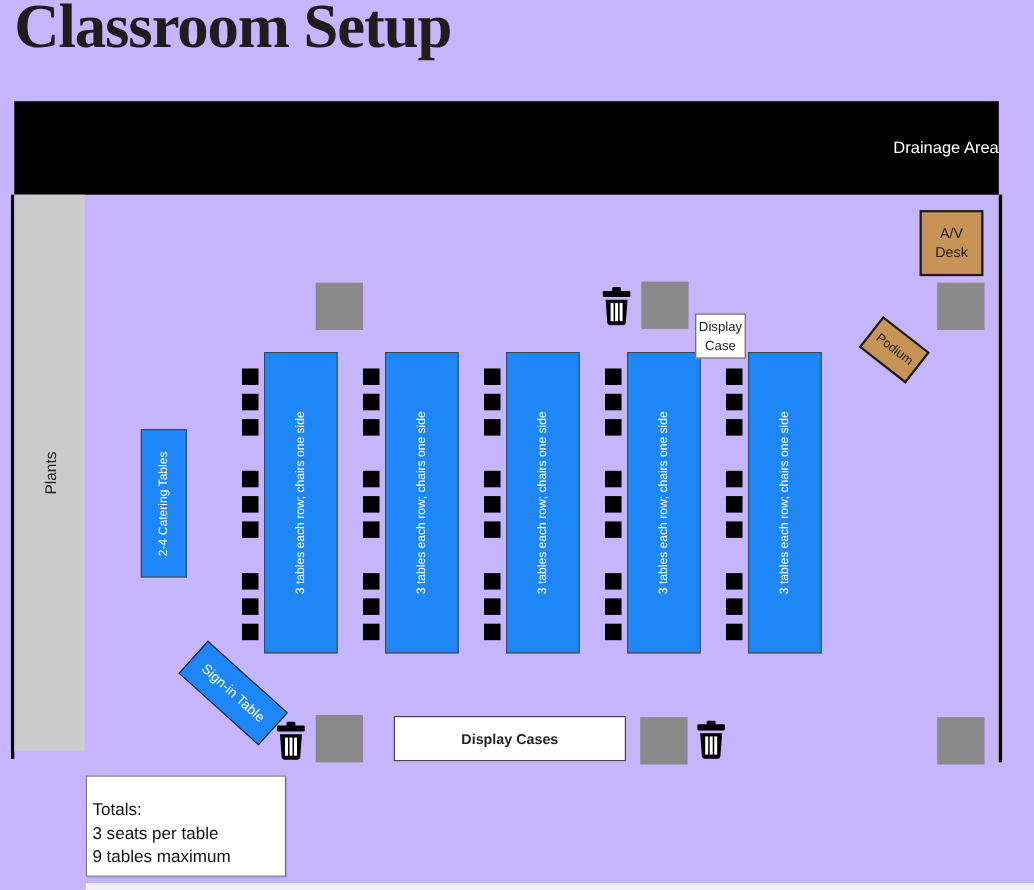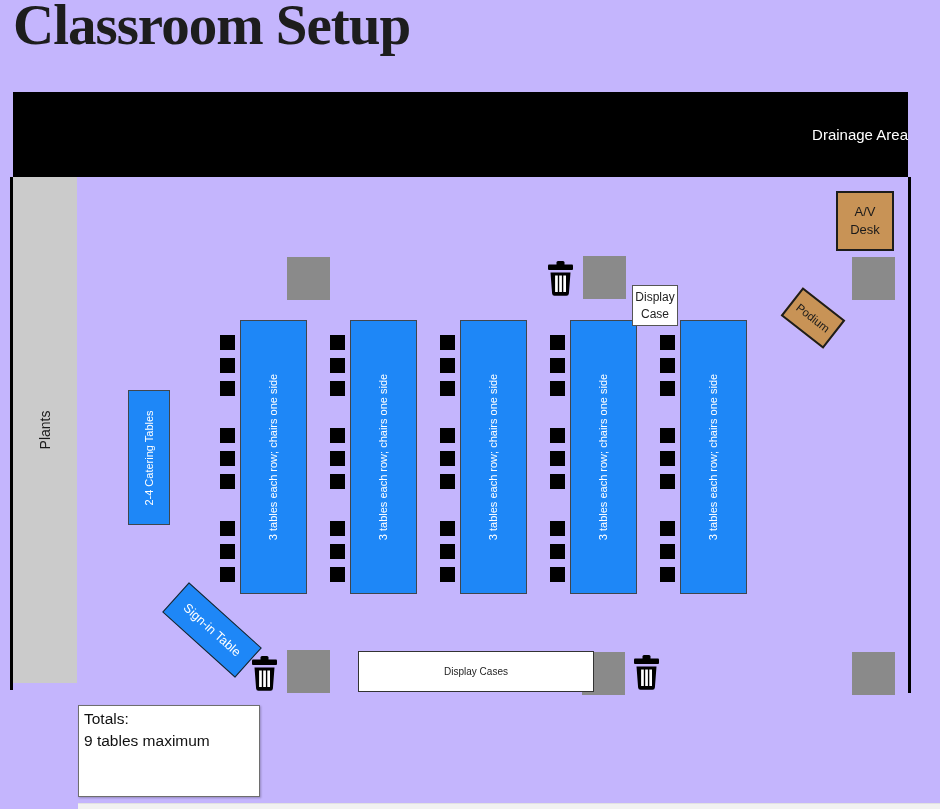--- a/index.html
+++ b/index.html
@@ -62,34 +62,34 @@
   
   .trash{position:absolute;width:27px;height:35px;}
   .t-top{left:547px;top:261px}.t-bl{left:251px;top:656px}.t-bm{left:633px;top:655px}
   .trash svg{width:100%;height:100%;display:block;}
 
   
   .outlined{position:absolute;background:#fff;display:flex;align-items:center;
     justify-content:center;text-align:center;color:#222;}
   .display-case{left:632px;top:256px;width:46px;height:41px;border:1px solid #555;
     font-size:12px;line-height:1.35;margin-top:29px;}
-  .display-cases{left:358px;top:651px;width:236px;height:41px;border:1px solid #333;
-    font-size:10px;}
+  .display-cases{left:358px;top:651px;width:211px;height:41px;border:1px solid #333;
+    font-size:13px;font-weight:bold;}
 
   
   .wood{position:absolute;background:var(--wood-tan);border:2px solid #1c1c1c;
     display:flex;align-items:center;justify-content:center;text-align:center;
     color:#1a1a1a;}
   .av-desk{left:836px;top:191px;width:58px;height:60px;font-size:13px;line-height:1.4;}
   .podium{left:786px;top:300px;width:54px;height:36px;font-size:11.5px;
     transform:rotate(38deg);}
 
   .totals{position:absolute;left:78px;top:705px;width:182px;height:92px;
     background:#fff;border:1px solid #6e6e6e;box-shadow:1px 1px 2px rgba(0,0,0,.25);
-    padding:2px 5px;font-size:15.5px;color:#111;line-height:21.5px;}
+    padding:20px 5px;font-size:15.5px;color:#111;line-height:21.5px;}
   .totals div{white-space:nowrap;}
 
   .hscroll{position:absolute;left:78px;top:803px;width:862px;height:6px;
     background:#f1f1f1;border-top:1px solid #e2e2e2;}
 </style>
 </head>
 <body>
 
 <div id="stage">
 
@@ -224,18 +224,19 @@
   </div>
 
   <div class="outlined display-case">Display Case</div>
   <div class="outlined display-cases">Display Cases</div>
 
   <div class="wood av-desk">A/V Desk</div>
   <div class="wood podium">Podium</div>
 
   <div class="totals">
     <div>Totals:</div>
+    <div>3 seats per table</div>
     <div>9 tables maximum</div>
   </div>
 
   <div class="hscroll"></div>
 
 </div>
 
 </body></html>

